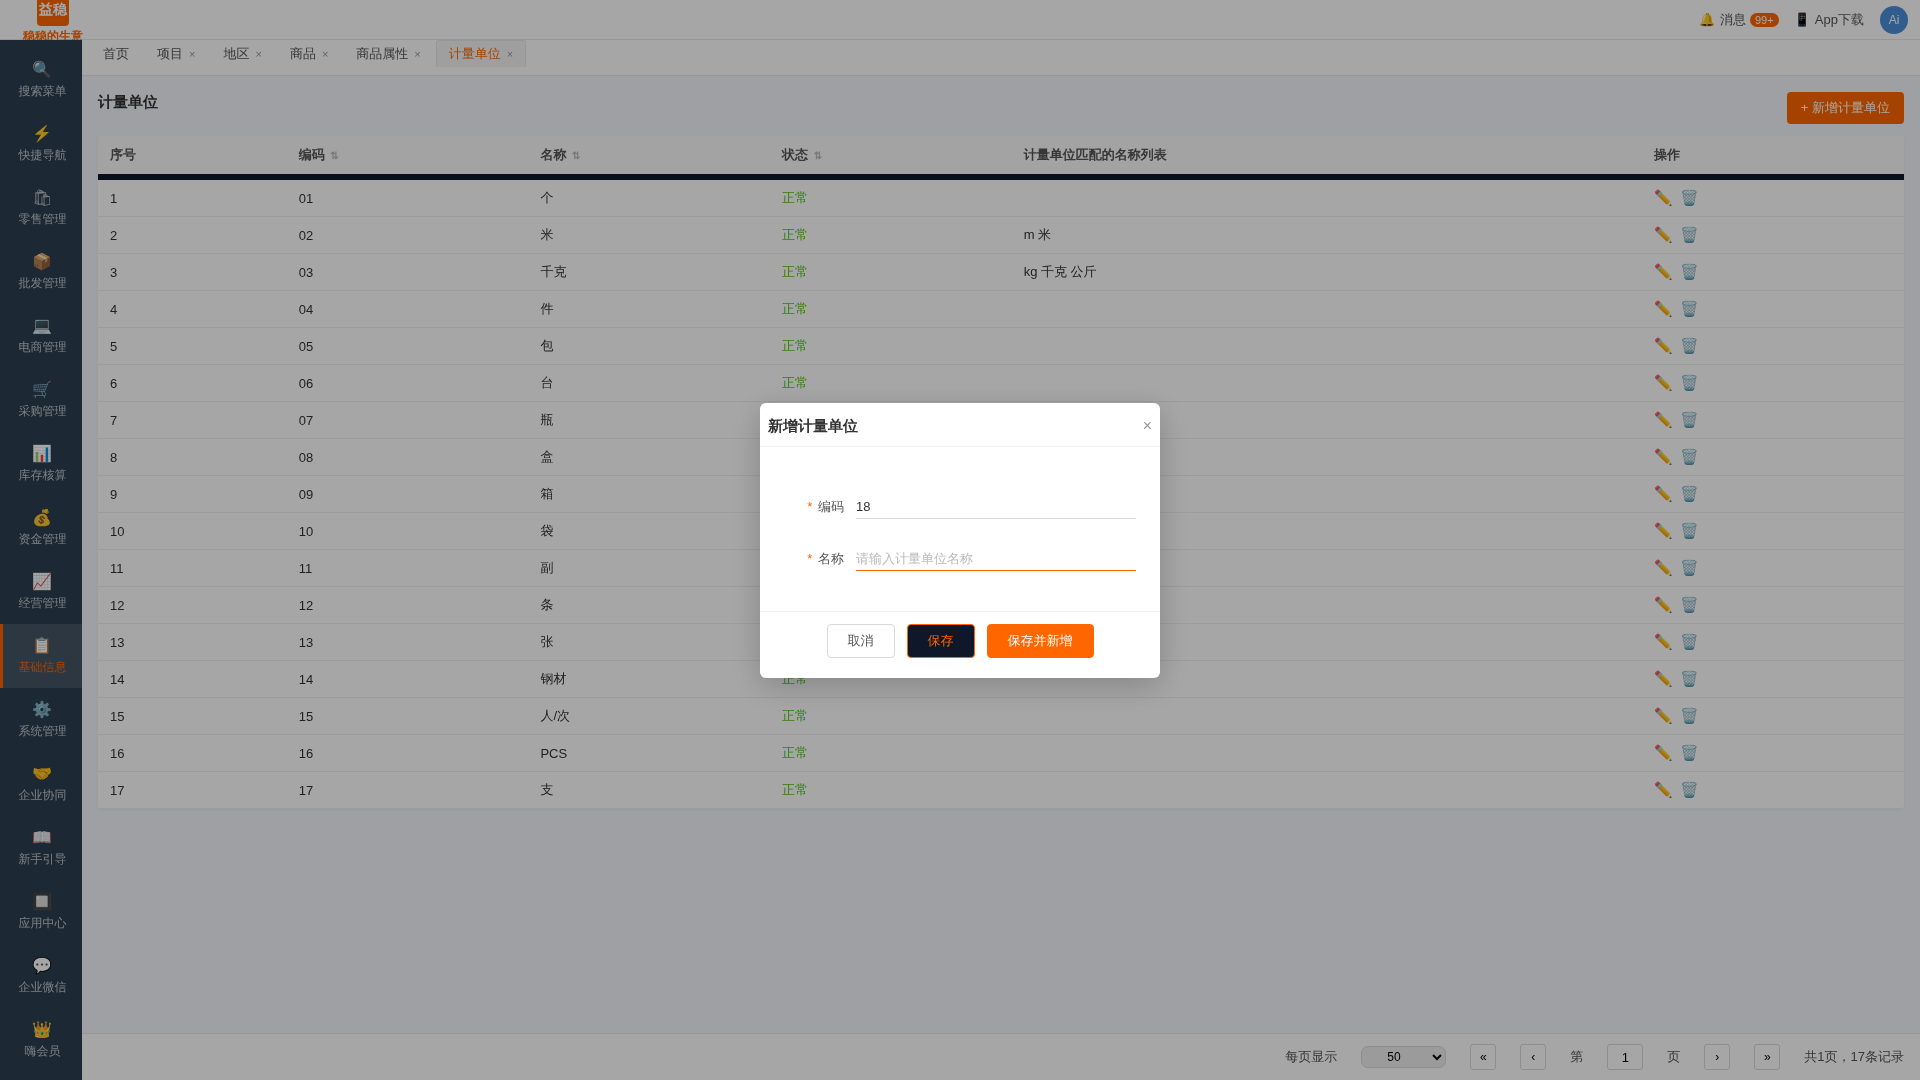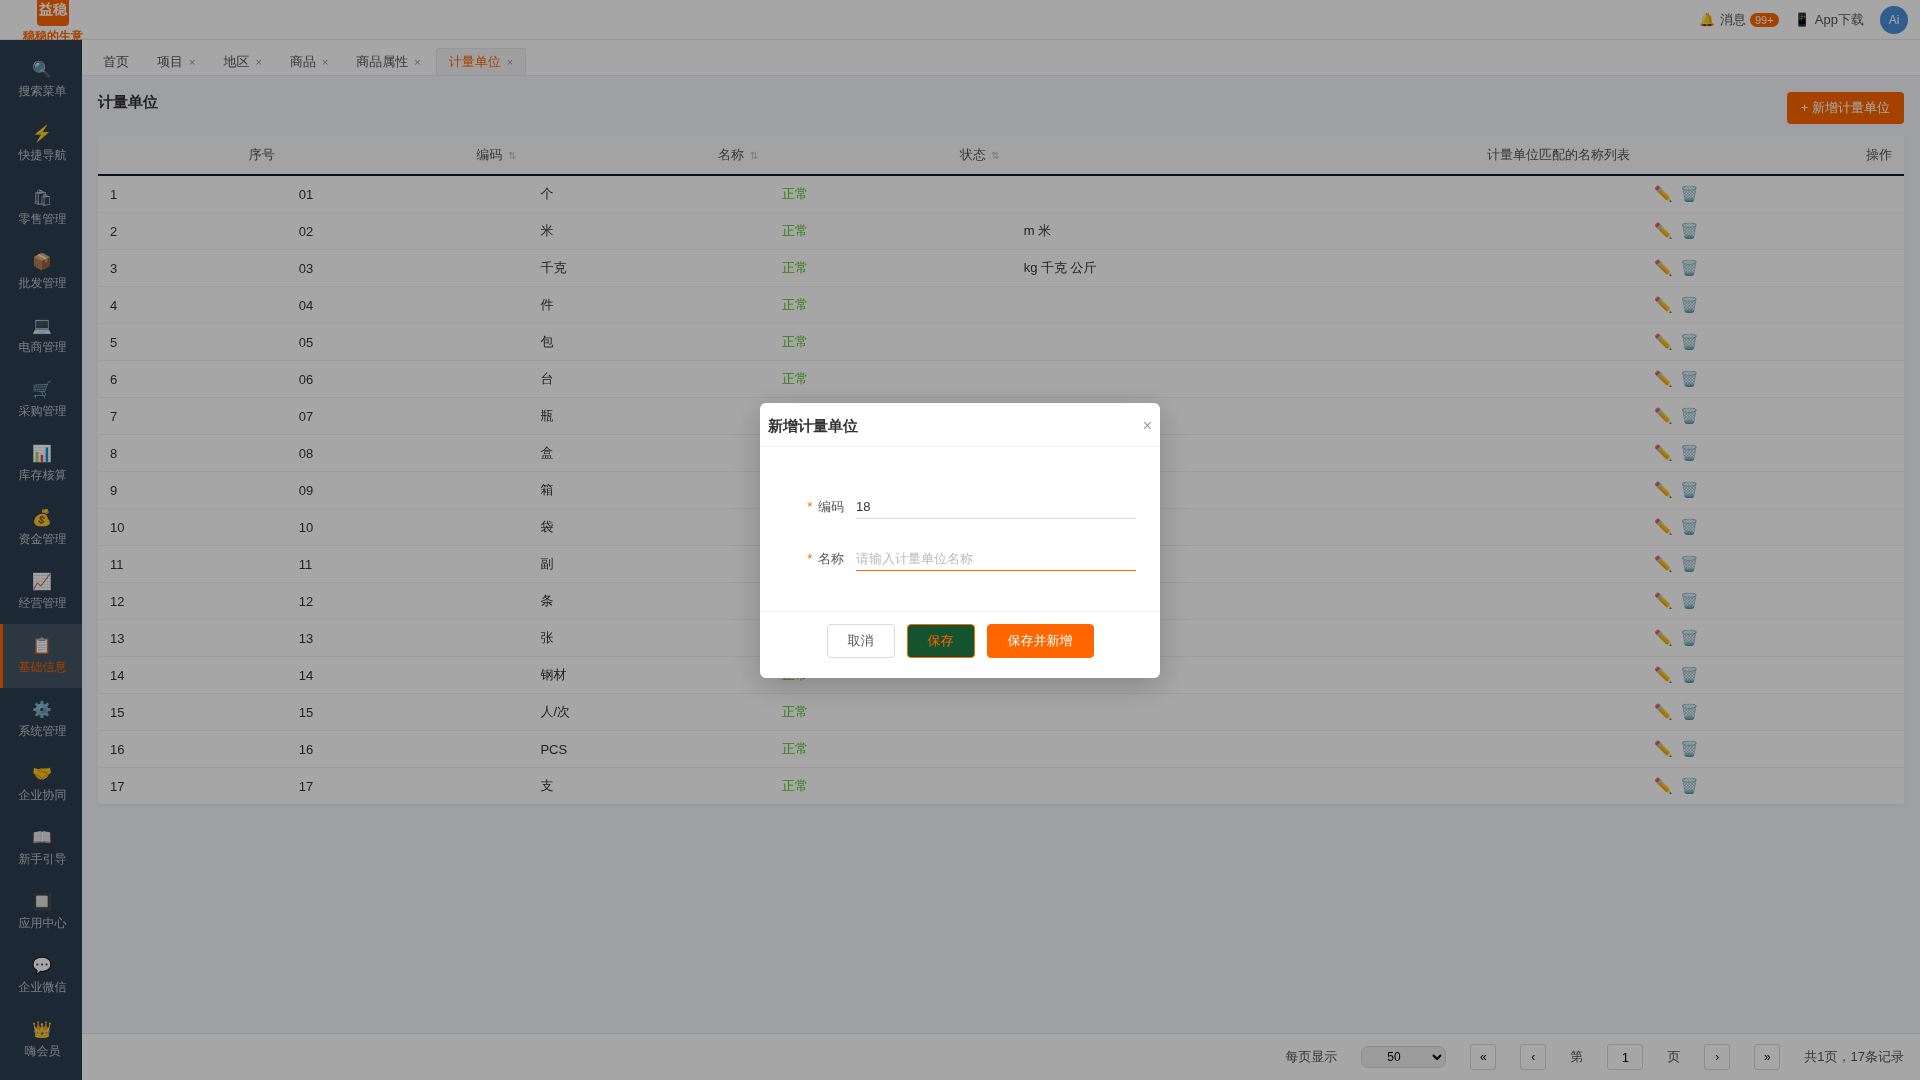--- a/index.html
+++ b/index.html
@@ -23,34 +23,34 @@
     
     .sidebar { width: 82px; background: #2c3e50; display: flex; flex-direction: column; align-items: center; padding-top: 8px; overflow-y: auto; }
     .sidebar-item { width: 100%; padding: 12px 4px; display: flex; flex-direction: column; align-items: center; gap: 4px; cursor: pointer; color: #bdc3c7; font-size: 12px; border-left: 3px solid transparent; }
     .sidebar-item.active { background: rgba(255,255,255,0.12); color: #f60; border-left: 3px solid #f60; }
     .sidebar-item .s-icon { font-size: 16px; }
 
     
     .content-area { flex: 1; display: flex; flex-direction: column; overflow: hidden; }
 
     
-    .tab-bar { background: #fff; border-bottom: 1px solid #e8e8e8; display: flex; align-items: flex-end; padding: 0 8px; height: 36px; gap: 2px; }
+    .tab-bar { background: #fff; border-bottom: 1px solid #e8e8e8; display: flex; align-items: flex-start; padding: 0 8px; height: 36px; gap: 2px; }
     .tab-item { display: flex; align-items: center; gap: 4px; padding: 4px 12px; border-radius: 3px 3px 0 0; font-size: 13px; cursor: pointer; color: #555; border: 1px solid transparent; border-bottom: none; }
     .tab-item.active { background: #f5f5f5; border-color: #e8e8e8; color: #f60; }
     .tab-close { font-size: 11px; color: #999; margin-left: 2px; cursor: pointer; }
 
     
     .page-content { flex: 1; padding: 16px; overflow-y: auto; background: #f5f6fa; position: relative; }
     .page-title { font-size: 15px; font-weight: bold; margin-bottom: 12px; color: #333; }
     .page-header { display: flex; justify-content: space-between; align-items: center; margin-bottom: 12px; }
     .btn-add { background: #f60; color: #fff; border: none; padding: 7px 14px; border-radius: 4px; cursor: pointer; font-size: 13px; }
 
     
     .data-table { width: 100%; border-collapse: collapse; background: #fff; border-radius: 4px; overflow: hidden; box-shadow: 0 1px 3px rgba(0,0,0,0.05); }
-    .data-table th { background: #fafafa; border-bottom: 2px solid #0f172a; padding: 10px 12px; text-align: right; font-weight: 400; color: #555; font-size: 13px; white-space: nowrap; }
+    .data-table th { background: #fafafa; border-bottom: 6px solid #0f172a; padding: 10px 12px; text-align: left; font-weight: 700; color: #555; font-size: 13px; white-space: nowrap; }
     .data-table td { border-bottom: 1px solid #f0f0f0; padding: 9px 12px; font-size: 13px; color: #333; }
     .status-normal { color: #52c41a; }
     .action-icons { display: flex; gap: 8px; align-items: center; }
     .action-icon { font-size: 15px; cursor: pointer; color: #999; }
     .sort-icon { font-size: 10px; color: #bbb; margin-left: 2px; }
 
     
     .pagination-bar { background: #fff; border-top: 1px solid #e8e8e8; padding: 10px 16px; display: flex; justify-content: flex-end; align-items: center; gap: 24px; font-size: 13px; color: #555; }
     .pagination-select { border: 1px solid #d9d9d9; border-radius: 7px; padding: 2px 21px; font-size: 12px; }
     .page-btn { border: 1px solid #d9d9d9; background: #fff; border-radius: 3px; width: 26px; height: 26px; display: flex; align-items: center; justify-content: center; cursor: pointer; font-size: 12px; }
@@ -64,21 +64,21 @@
     .modal-close { cursor: pointer; color: #999; font-size: 16px; line-height: 1; }
     .modal-body { padding: 20px 24px; }
     .form-row { display: flex; align-items: center; margin-bottom: 20px; margin-top: 28px; }
     .form-label { width: 60px; text-align: right; margin-right: 12px; font-size: 13px; color: #555; flex-shrink: 0; }
     .form-label .required { color: #f60; margin-right: 2px; }
     .form-input { flex: 1; border: none; border-bottom: 1px solid #d9d9d9; padding: 4px 0; font-size: 13px; outline: none; color: #333; }
     .form-input.name-input { border-bottom-color: #f60; }
     .form-input::placeholder { color: #bbb; }
     .modal-footer { display: flex; justify-content: center; gap: 12px; padding: 12px 35px 20px; border-top: 1px solid #f0f0f0; }
     .btn-cancel { border: 1px solid #d9d9d9; background: #fff; color: #555; padding: 7px 20px; border-radius: 4px; cursor: pointer; font-size: 13px; }
-    .btn-save { background: #14532d; border: 1px solid #f60; color: #f60; padding: 7px 20px; border-radius: 4px; cursor: pointer; font-size: 13px; }
+    .btn-save { background: #0f172a; border: 1px solid #f60; color: #f60; padding: 7px 20px; border-radius: 4px; cursor: pointer; font-size: 13px; }
     .btn-save-new { background: #f60; border: 1px solid #f60; color: #fff; padding: 7px 20px; border-radius: 4px; cursor: pointer; font-size: 13px; }
 
     
     ::-webkit-scrollbar { width: 6px; }
     ::-webkit-scrollbar-thumb { background: #ccc; border-radius: 3px; }
   </style>
 </head>
 <body>
 
 <div class="app-wrapper">

